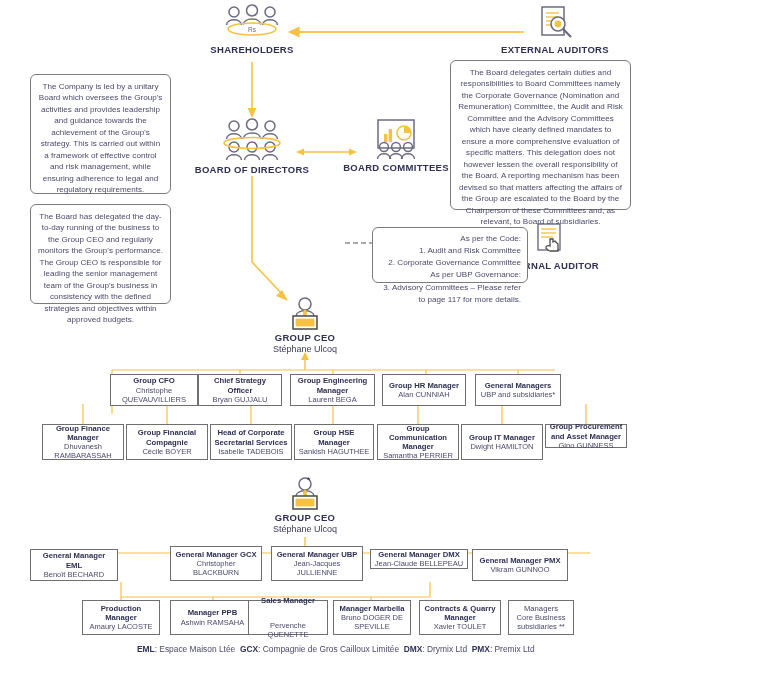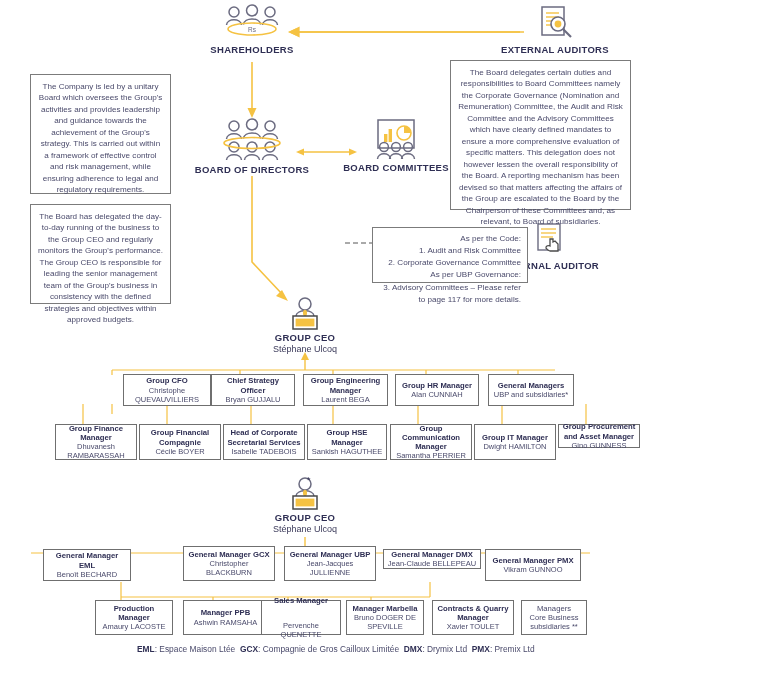--- a/index.html
+++ b/index.html
@@ -19,21 +19,21 @@
   .node-title {
     font-size: 9.5px; font-weight: bold; letter-spacing: .3px;
     color: #2f2f54; white-space: nowrap;
   }
   .node-sub { font-size: 9px; color: #3b3a5a; white-space: nowrap; margin-top: 1px; }
 
   
   .callout {
     position: absolute;
     border: 1.2px solid #7b7b7b;
-    border-radius: 0;
+    border-radius: 6px;
     background: #fff;
     text-align: center;
     font-size: 8.1px;
     line-height: 1.42;
     color: #4a4a6b;
     padding: 6px 7px;
   }
   .callout.left-align { text-align: right; margin-left: 36px; }
   .callout p { margin: 0; }
 
@@ -42,21 +42,20 @@
     position: absolute;
     border: 1.1px solid #6f6f6f;
     background: #fff;
     text-align: center;
     display: flex;
     flex-direction: column;
     align-items: center;
     justify-content: center;
     padding: 2px 3px;
     line-height: 1.2;
-    margin-left: 13px;
   }
   .orgbox .role {
     font-size: 7.7px; font-weight: bold; color: #2f2f54;
   }
   .orgbox .person {
     font-size: 7.5px; color: #4a4a6b; font-weight: normal;
   }
 
   
   .legend {

